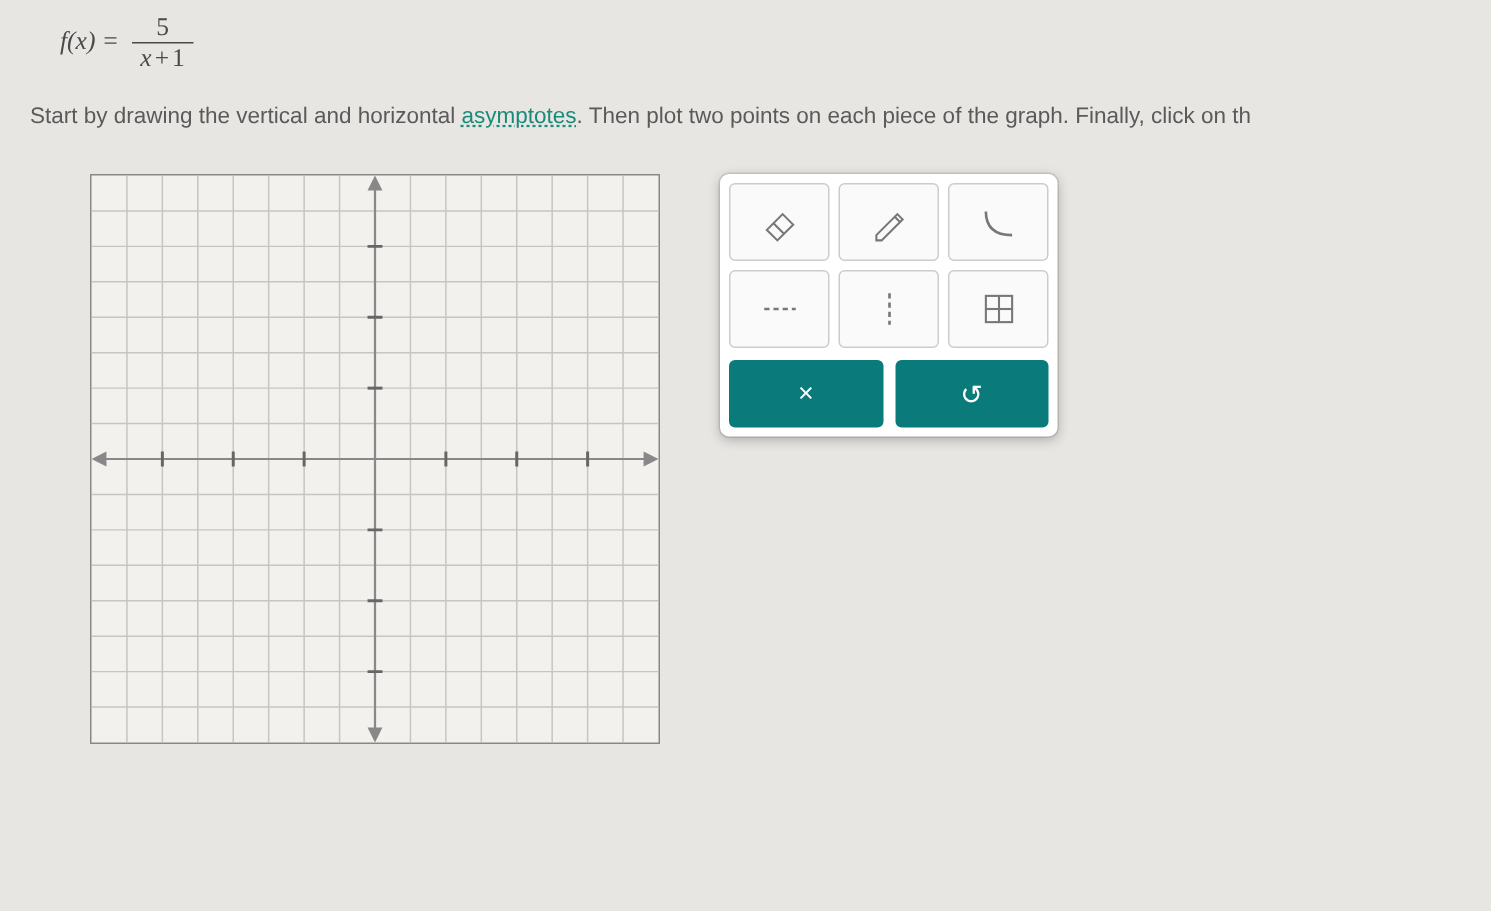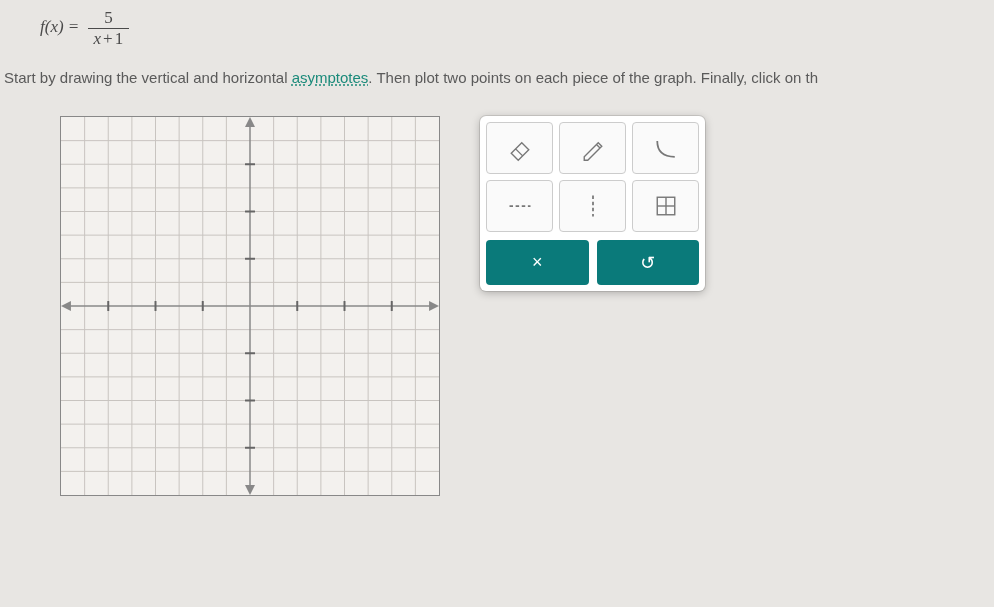--- a/index.html
+++ b/index.html
@@ -22,21 +22,21 @@
       display: inline-block;
       vertical-align: middle;
       text-align: center;
       font-style: normal;
       margin-left: 4px;
     }
     .formula .num { display:block; border-bottom: 1.5px solid #4a4a4a; padding: 0 6px; font-style: normal;}
     .formula .den { display:block; padding: 0 6px; font-style: italic;}
     .formula .den .plus { font-style: normal; padding: 0 2px;}
     .instruction {
-      padding: 20px 0 0 4px;
+      padding: 20px 0 0 20px;
       font-size: 15px;
       color: #5a5a5a;
       white-space: nowrap;
     }
     .instruction .asymp {
       color: #1a8a7a;
       text-decoration: underline dotted;
       text-underline-offset: 2px;
     }
     .main-row {

